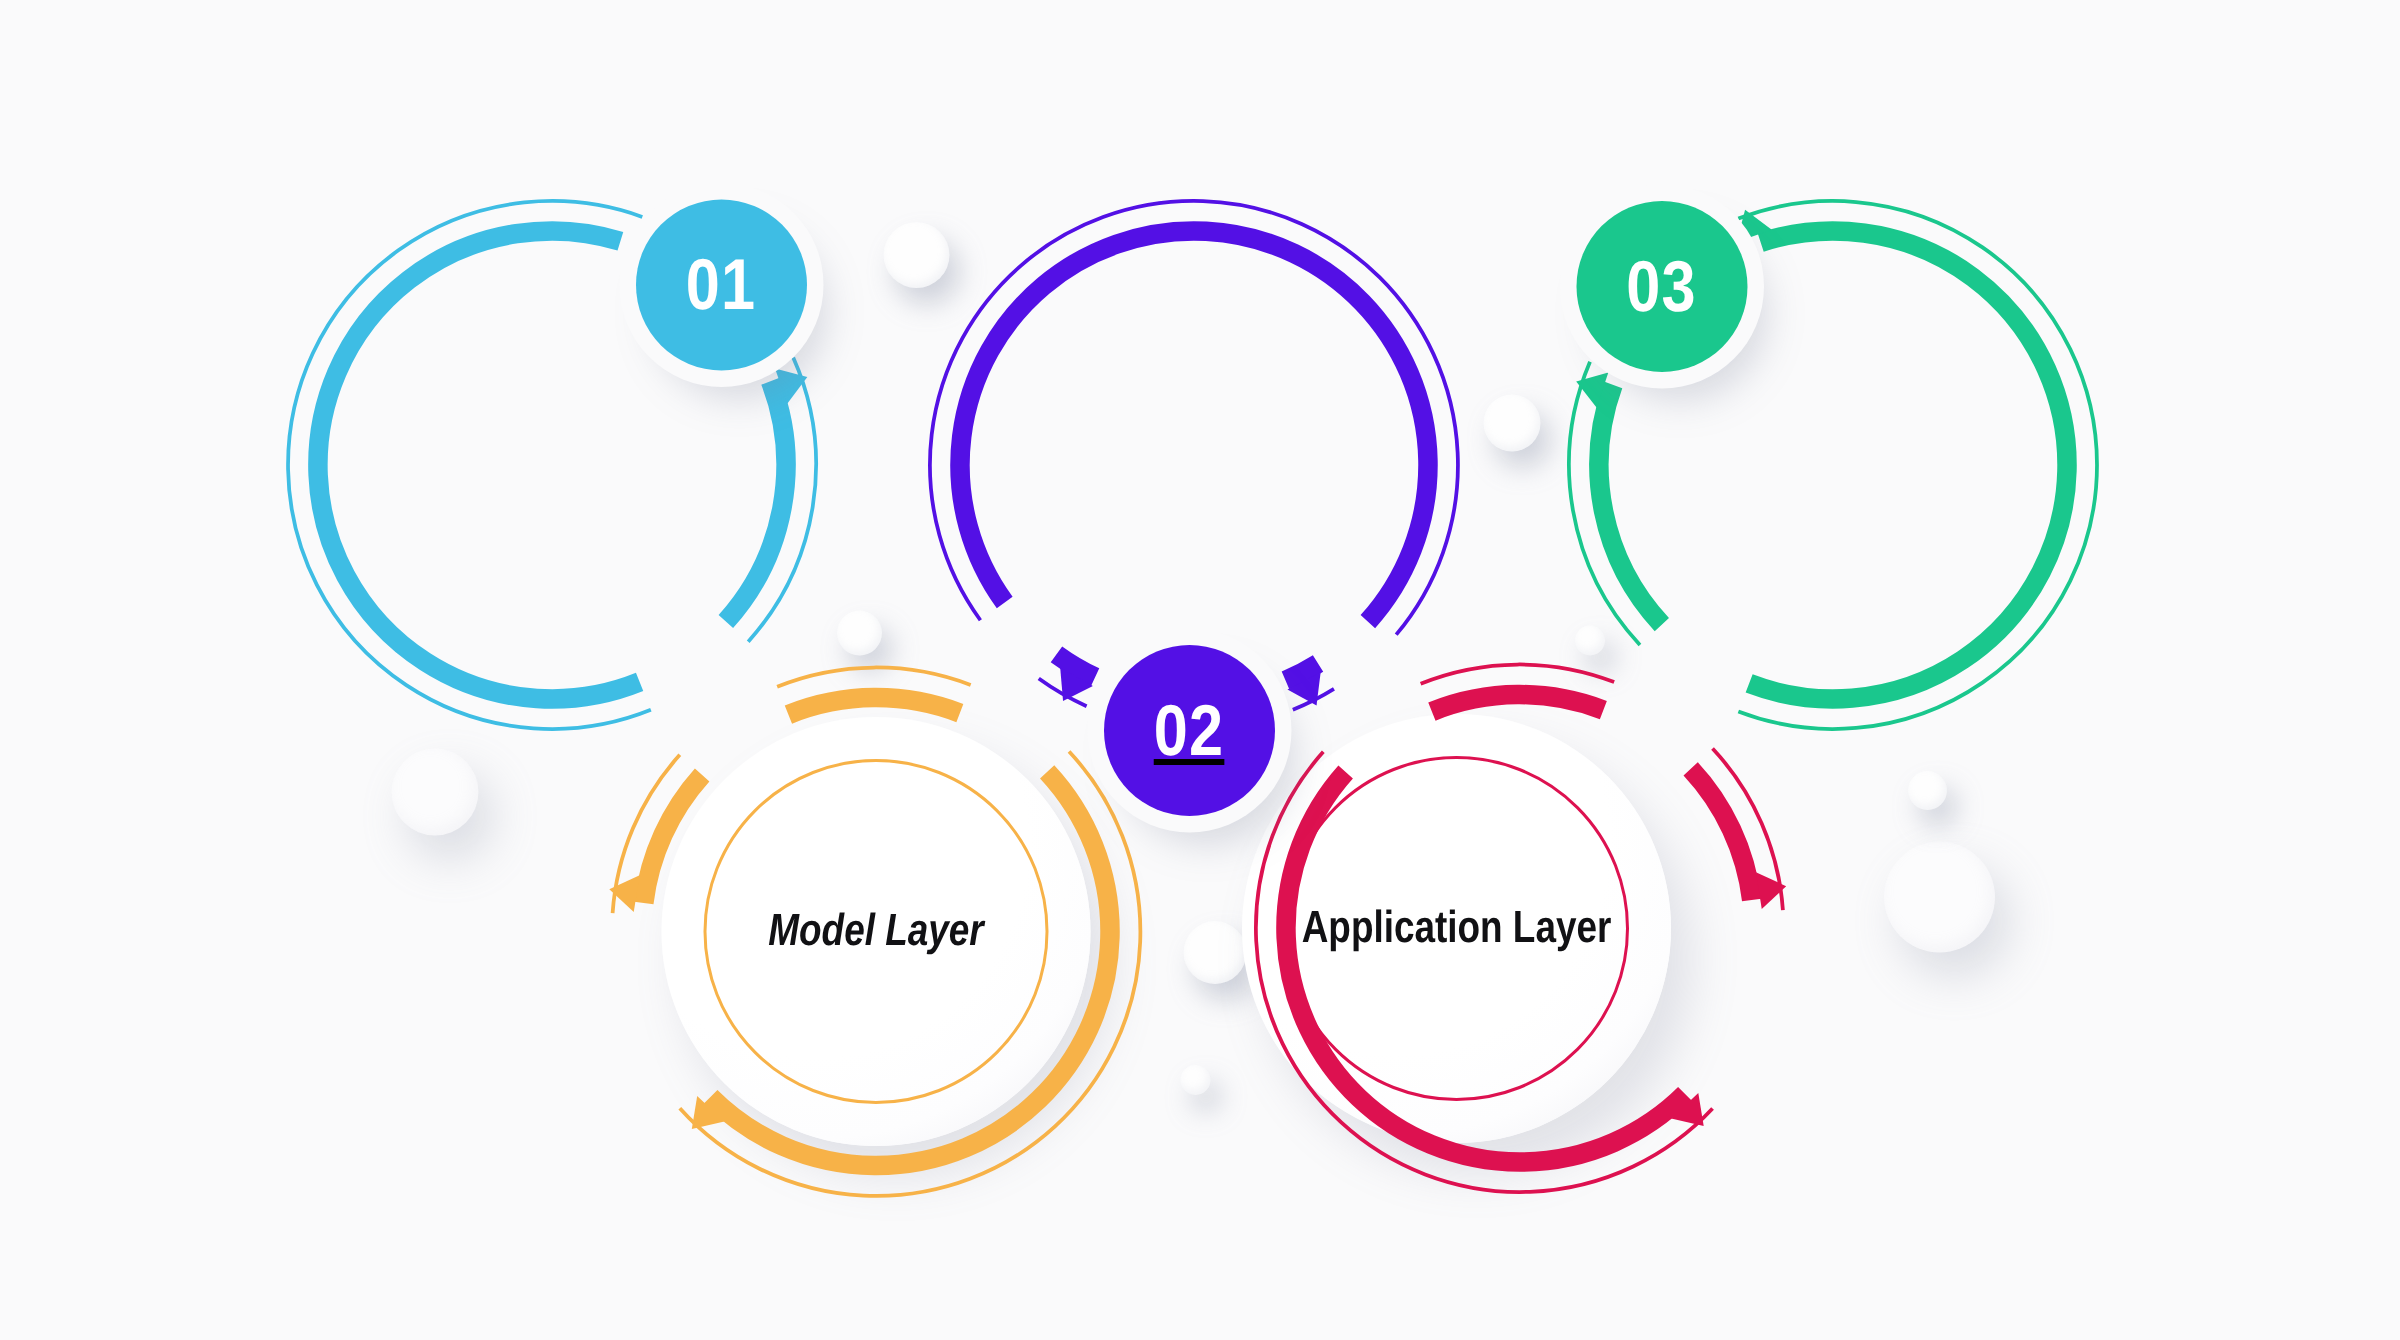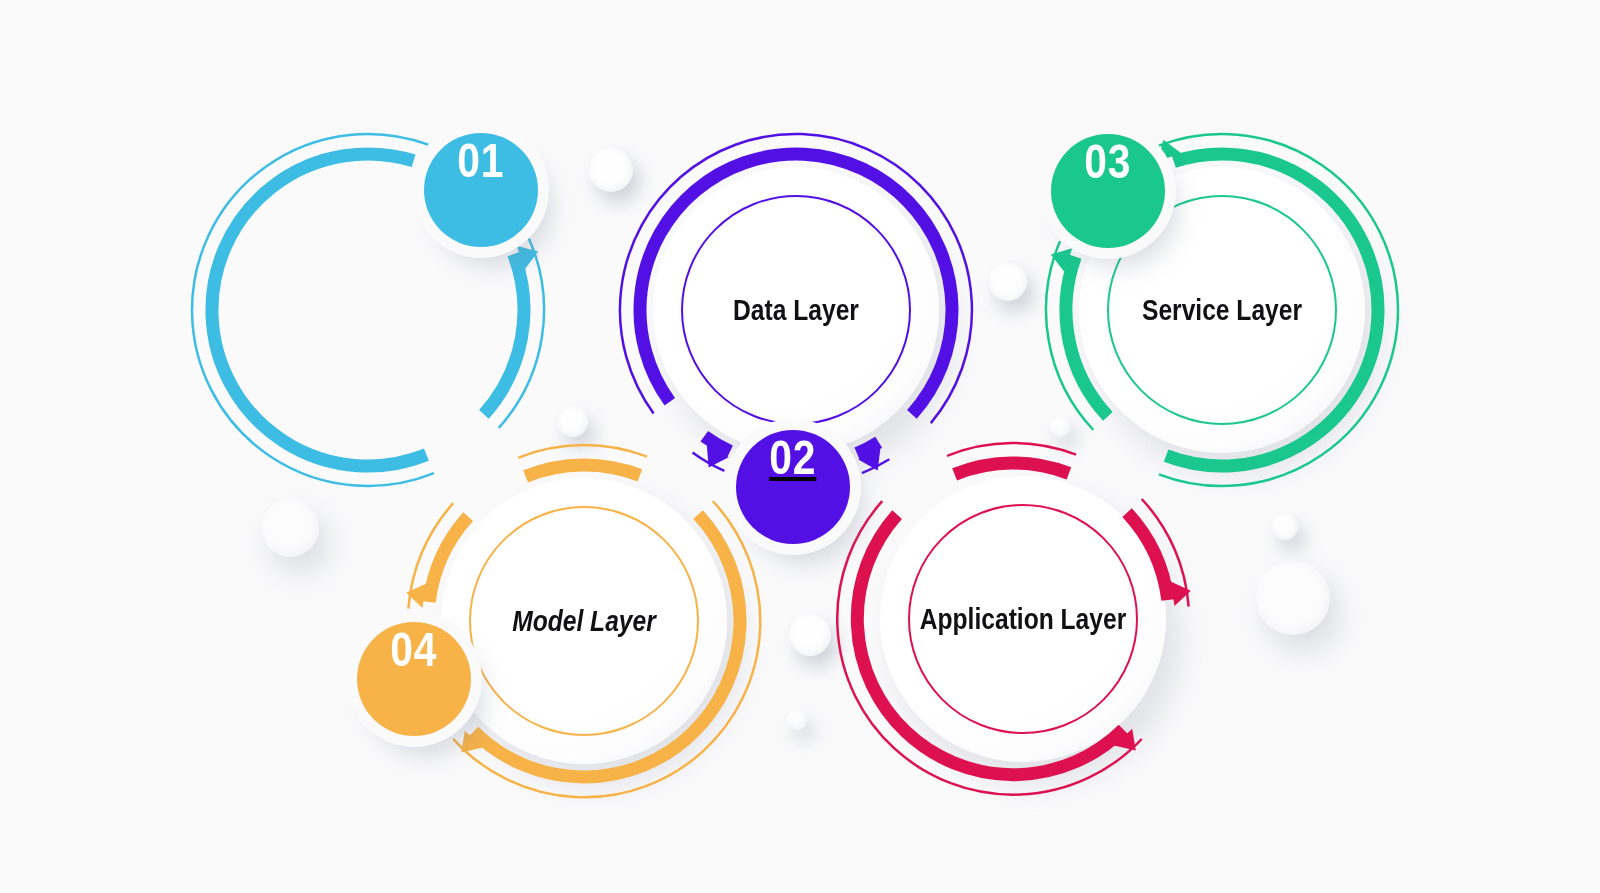--- a/index.html
+++ b/index.html
@@ -44,21 +44,21 @@
   }
 
   
   svg.rings{position:absolute;left:0;top:0;z-index:4;pointer-events:none;}
 
   
   .badge{
     position:absolute;width:114px;height:114px;border-radius:50%;
     background:var(--c);
     box-shadow:0 0 0 11px #FAFAFB, 12px 18px 26px rgba(118,124,150,.28);
-    display:flex;align-items:flex-start;justify-content:center;
+    display:flex;align-items:center;justify-content:center;
     z-index:5;
   }
   .badge .num{
     font-size:48px;font-weight:bold;color:#FFFFFF;
     letter-spacing:1px;transform:scaleX(.85);
   }
 </style>
 </head>
 <body style="background: rgb(250, 250, 251);">
 
@@ -67,30 +67,24 @@
   <div class="dot" style="left:589px;top:148px;width:44px;height:44px"></div>
   <div class="dot" style="left:989px;top:263px;width:38px;height:38px"></div>
   <div class="dot" style="left:558px;top:407px;width:30px;height:30px"></div>
   <div class="dot soft" style="left:261px;top:499px;width:58px;height:58px"></div>
   <div class="dot" style="left:1050px;top:417px;width:20px;height:20px"></div>
   <div class="dot soft" style="left:1256px;top:561px;width:74px;height:74px"></div>
   <div class="dot" style="left:1272px;top:514px;width:26px;height:26px"></div>
   <div class="dot" style="left:789px;top:614px;width:42px;height:42px"></div>
   <div class="dot" style="left:787px;top:710px;width:20px;height:20px"></div>
 
-  <div class="disc" style="left: 653px; top: 167px; --c: #5310E5;">
-    <div class="label">Data Layer</div>
-  </div>
-  <div class="disc" style="left: 1079px; top: 167px; --c: #1AC78D;">
-    <div class="label">Service Layer</div>
-  </div>
   <div class="disc" style="left: 441px; top: 478px; font-style: italic; --c: #F7B248;">
     <div class="label">Model Layer</div>
   </div>
-  <div class="disc" style="left: 880px; top: 476px; --c: #DD1150;">
+  <div class="disc" style="left: 828px; top: 476px; --c: #DD1150;">
     <div class="label">Application Layer</div>
   </div>
 
   <svg class="rings" id="rings" width="1600" height="893" viewBox="0 0 1600 893">
       <path d="M 513.6 254.1 A 156 156 0 0 1 483.9 414.4" fill="none" stroke="#3EBDE4" stroke-width="13" stroke-linecap="butt"></path>
       <path d="M 426.4 454.6 A 156 156 0 1 1 413.6 160.8" fill="none" stroke="#3EBDE4" stroke-width="13" stroke-linecap="butt"></path>
       <path d="M 528.8 238.4 A 176 176 0 0 1 498.8 427.8" fill="none" stroke="#3EBDE4" stroke-width="2.5" stroke-linecap="butt"></path>
       <path d="M 433.9 473.2 A 176 176 0 1 1 428.2 144.6" fill="none" stroke="#3EBDE4" stroke-width="2.5" stroke-linecap="butt"></path>
       <polygon points="538.2,251.4 516.7,245.7 524.8,269.2" fill="#3EBDE4"></polygon>
       <path d="M 878.7 442.3 A 156 156 0 0 1 857.0 453.6" fill="none" stroke="#5310E5" stroke-width="13" stroke-linecap="butt"></path>
@@ -127,17 +121,14 @@
 
   <div class="badge" style="left: 424px; top: 133px; --c: #3EBDE4;">
     <span class="num">01</span>
   </div>
   <div class="badge" style="left: 736px; top: 430px; text-decoration: underline; --c: #5310E5;">
     <span class="num">02</span>
   </div>
   <div class="badge" style="left: 1051px; top: 134px; --c: #1AC78D;">
     <span class="num">03</span>
   </div>
-  <div class="badge" style="left: 357px; top: 622px; --c: #F7B248;">
-    <span class="num">04</span>
-  </div>
 
 </div>
 
 </body></html>

